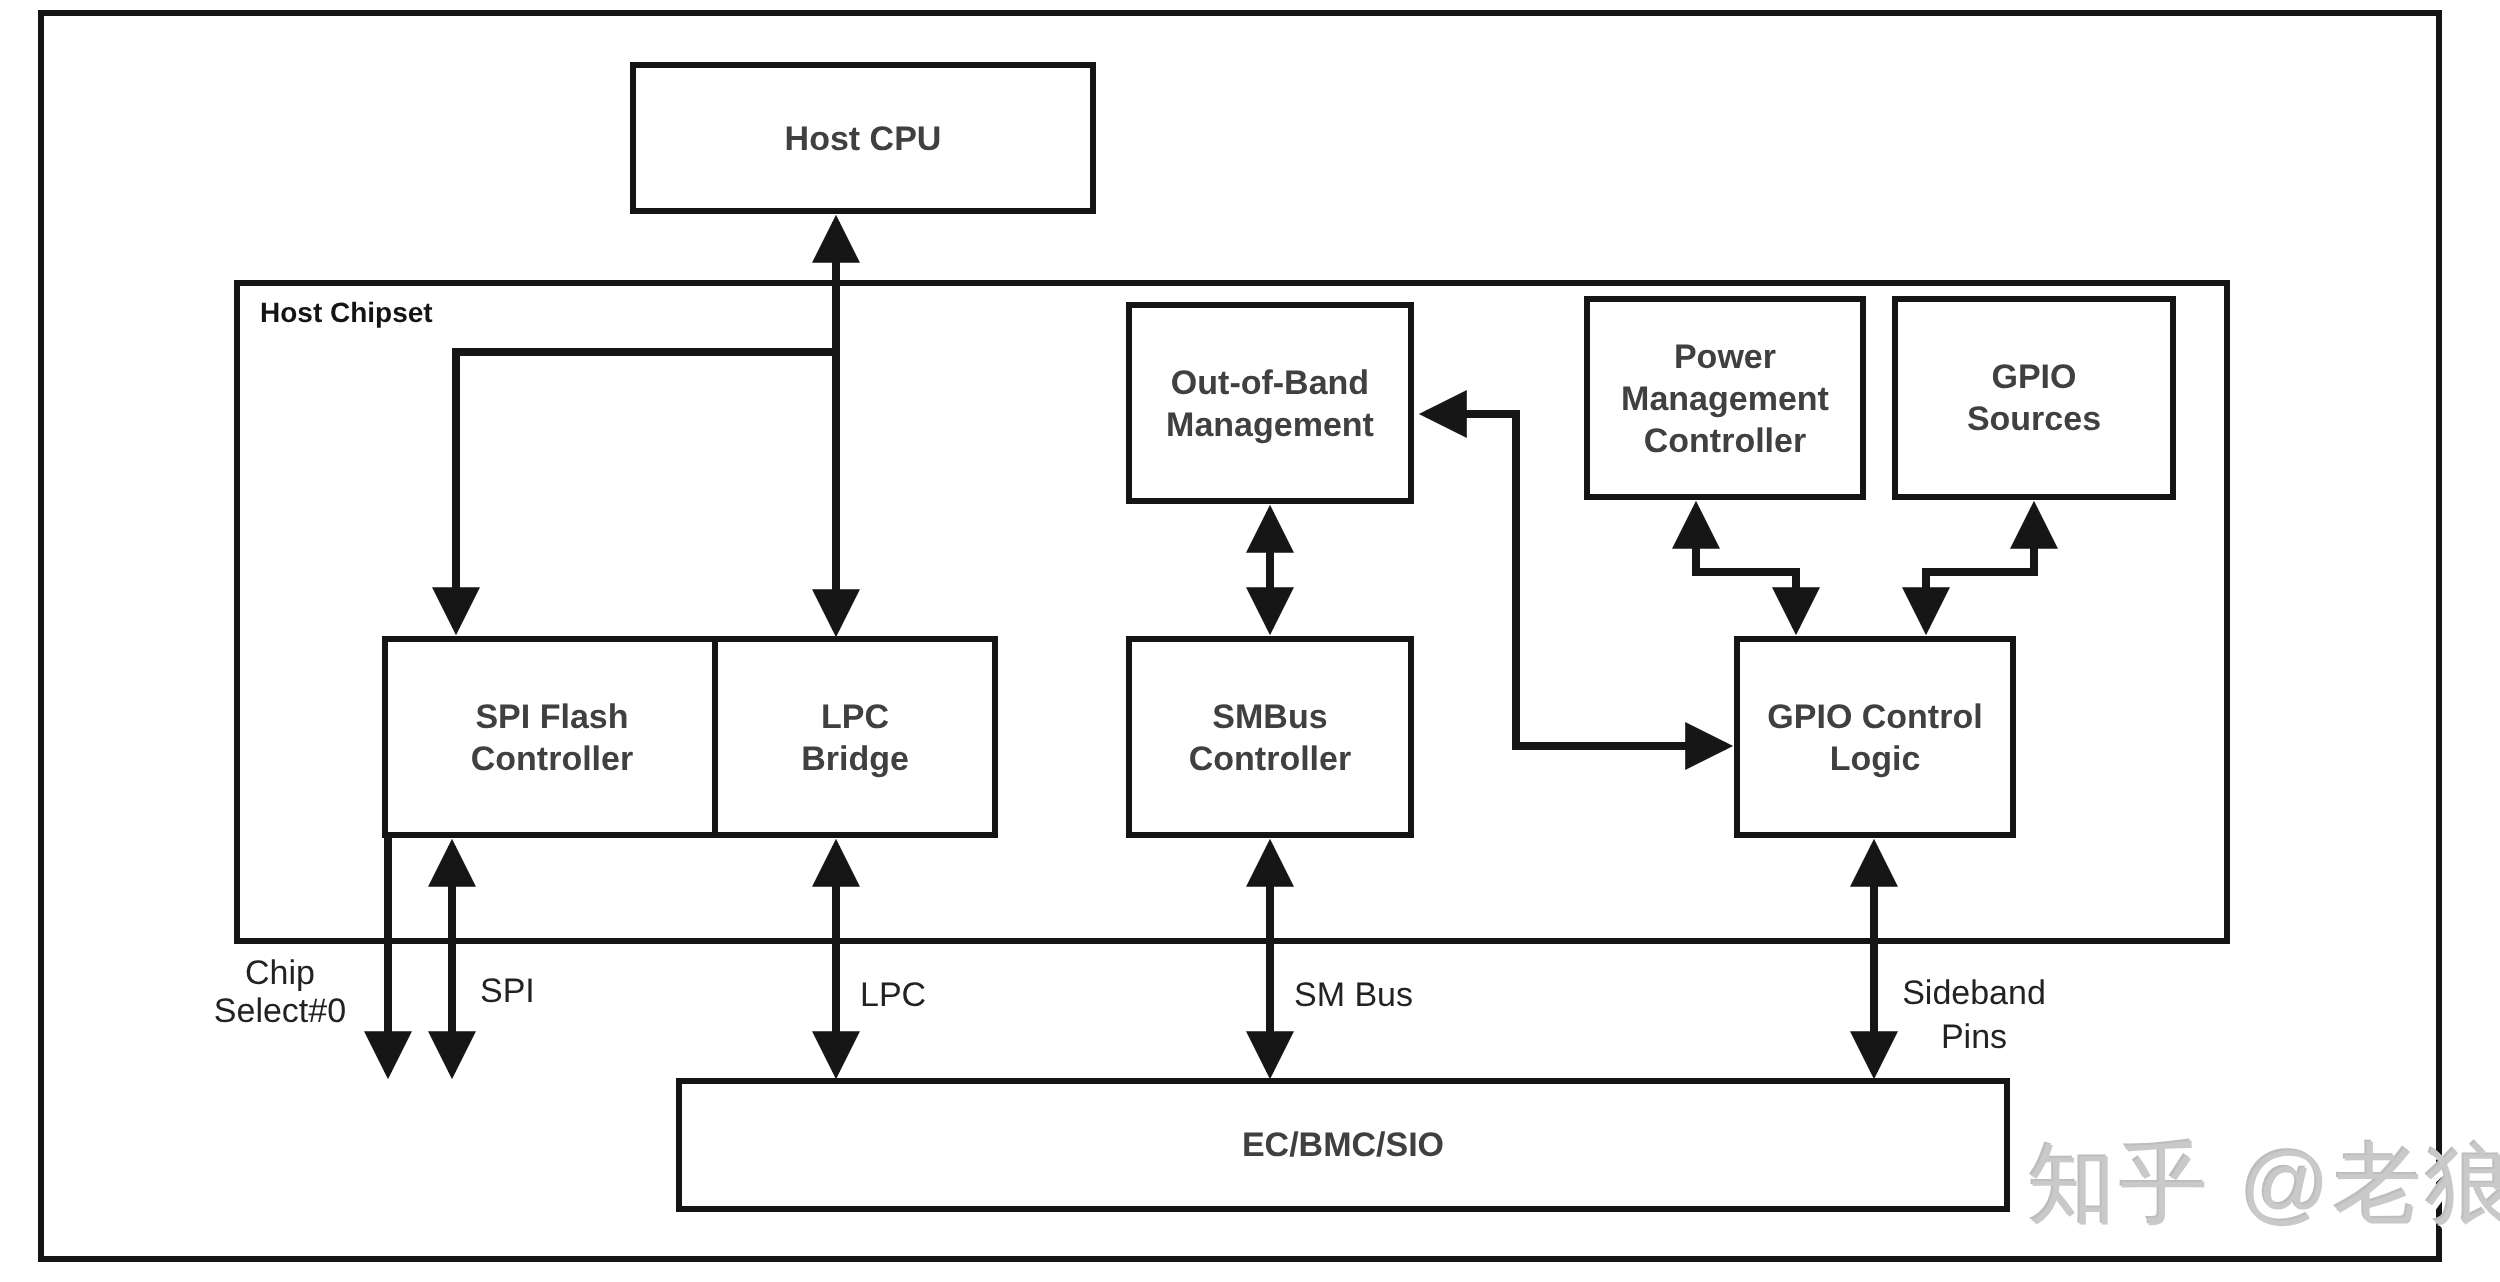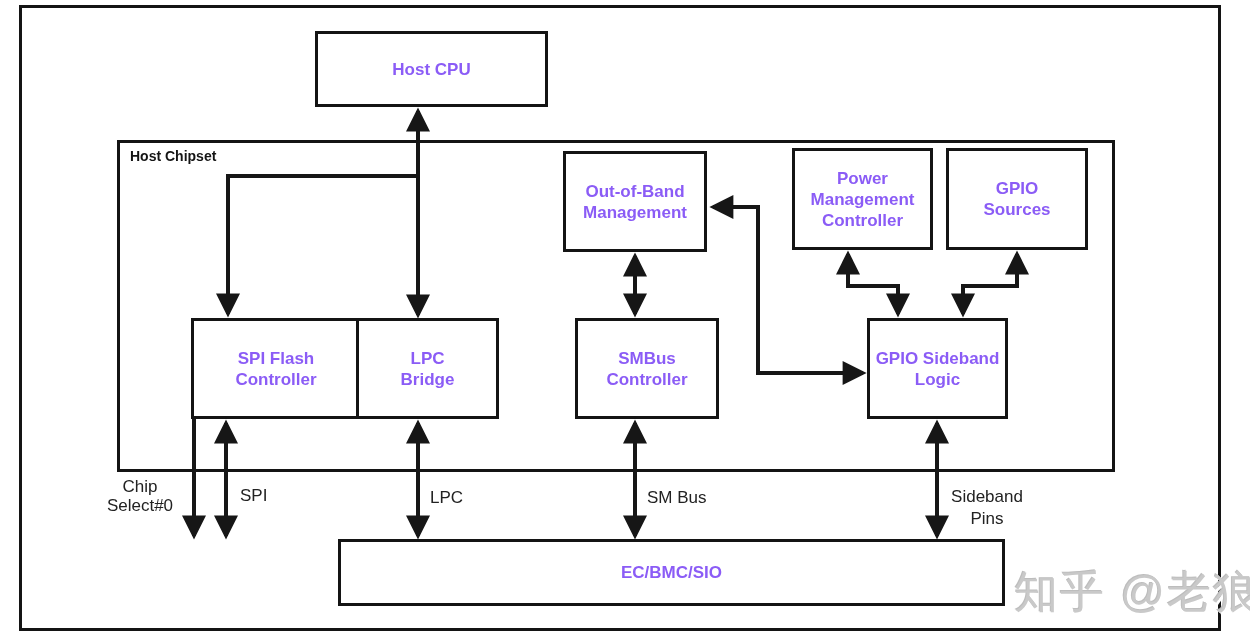--- a/index.html
+++ b/index.html
@@ -47,21 +47,21 @@
     display: flex;
     align-items: center;
     justify-content: center;
     text-align: center;
     z-index: 2;
   }
   .box-label {
     font-size: 17px;
     line-height: 21px;
     font-weight: bold;
-    color: #8b5cf6;
+    color: #404040;
     white-space: pre-line;
   }
   .bus-label {
     position: absolute;
     font-size: 17px;
     line-height: 19px;
     font-weight: normal;
     color: #222222;
     white-space: pre-line;
     z-index: 3;
@@ -119,27 +119,27 @@
   <div class="box" style="left:171px; top:318px; width:170px; height:101px;margin-left:20px;">
     <span class="box-label">SPI Flash
 Controller</span>
   </div>
 
   <div class="box" style="left:356px; top:318px; width:143px; height:101px;">
     <span class="box-label">LPC
 Bridge</span>
   </div>
 
-  <div class="box" style="left:563px; top:318px; width:144px; height:101px;margin-left:12px;">
+  <div class="box" style="left:563px; top:318px; width:144px; height:101px;">
     <span class="box-label">SMBus
 Controller</span>
   </div>
 
   <div class="box" style="left:867px; top:318px; width:141px; height:101px;">
-    <span class="box-label">GPIO Sideband
+    <span class="box-label">GPIO Control
 Logic</span>
   </div>
 
 
   <div class="box" style="left:338px; top:539px; width:667px; height:67px;">
     <span class="box-label">EC/BMC/SIO</span>
   </div>
 
   <div class="bus-label centered" style="left:92px; top:477px; width:96px;">Chip
 Select#0</div>

